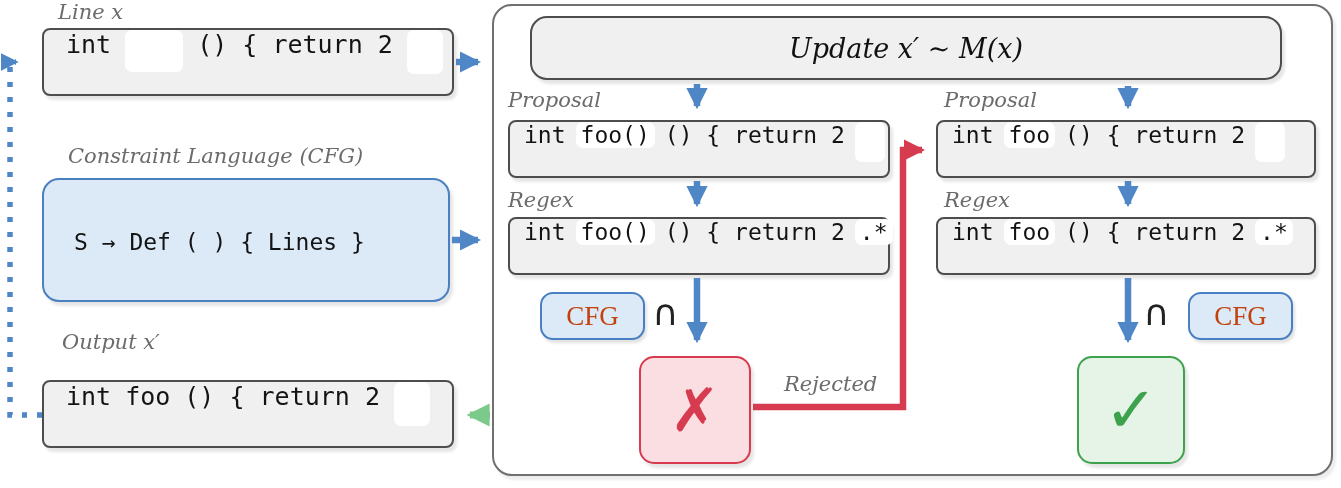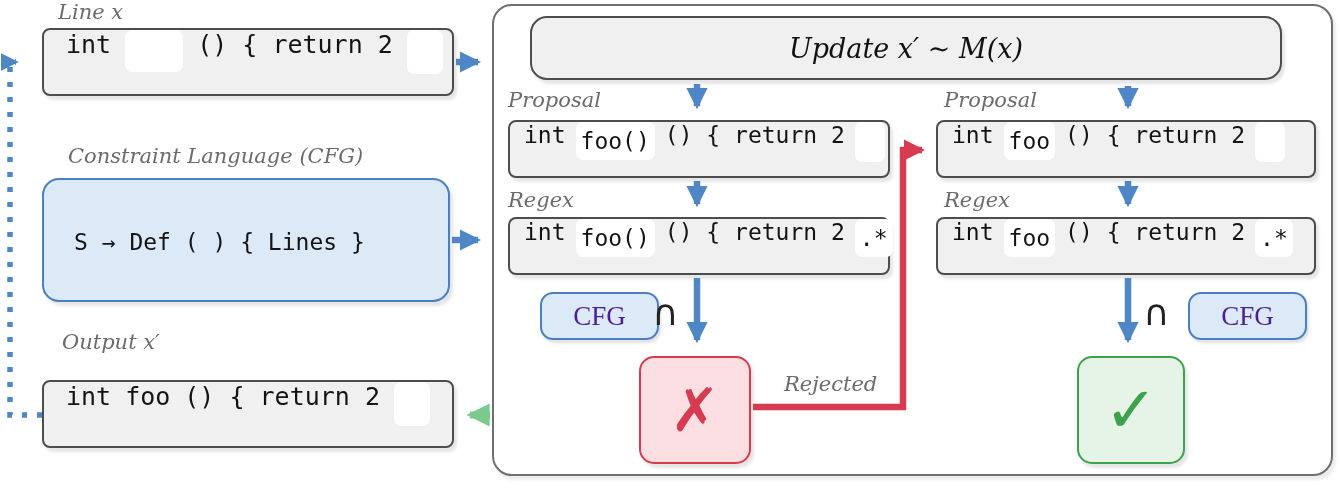--- a/index.html
+++ b/index.html
@@ -14,38 +14,38 @@
          font-family:"Liberation Sans",sans-serif}
   .lbl{position:absolute;font-family:"DejaVu Serif",serif;font-style:italic;
        font-size:21px;color:var(--label);white-space:nowrap}
   .gbox{position:absolute;background:var(--gray-fill);border:2.5px solid var(--gray-border);
         border-radius:8px;box-shadow:3px 4px 3px rgba(0,0,0,.10);
         display:flex;align-items:flex-start}
   .outer{gap:14px;padding-left:22px}
   .inner{gap:10px;padding-left:14px}
   .code{font-family:"DejaVu Sans Mono",monospace;font-size:23px;color:#131313;white-space:pre}
   .outer .code{font-size:25px}
-  .hl{background:#fff;border-radius:7px;padding:6px 5px}
+  .hl{background:#fff;border-radius:7px;padding:0 5px}
   .blank{background:#fff;border-radius:7px;flex:none}
   .blank.sm{width:30px;height:40px}
   .blank.md{width:36px;height:44px}
   .blank.wide{width:58px;height:42px}
   .container{position:absolute;left:492px;top:4px;width:841px;height:472px;
              background:#fff;border:2px solid var(--container-border);border-radius:20px;
              box-shadow:3px 4px 3px rgba(0,0,0,.08)}
   .update{position:absolute;left:530px;top:16px;width:752px;height:64px;
           background:var(--gray-fill);border:2.5px solid var(--gray-border);border-radius:17px;
           box-shadow:3px 4px 3px rgba(0,0,0,.10);
           display:flex;align-items:center;justify-content:center;
           font-family:"DejaVu Serif",serif;font-style:italic;font-size:27px;color:#111}
-  .badge{position:absolute;width:119px;height:48px;background:var(--blue-fill);
+  .badge{position:absolute;width:105px;height:48px;background:var(--blue-fill);
          border:2.5px solid var(--blue-border);border-radius:13px;
          box-shadow:2px 3px 3px rgba(0,0,0,.12);
          display:flex;align-items:center;justify-content:center;
-         font-family:"Liberation Serif",serif;font-size:27px;color:#4c1d95}
+         font-family:"Liberation Serif",serif;font-size:27px;color:#c2410c}
   .cap{position:absolute;font-family:"DejaVu Sans",sans-serif;font-size:36px;color:#222;line-height:1}
   .result{position:absolute;width:112px;height:108px;border-radius:15px;
           display:flex;align-items:center;justify-content:center;
           box-shadow:3px 4px 3px rgba(0,0,0,.10);font-family:"DejaVu Sans",sans-serif;font-weight:bold}
   .xbox{background:var(--red-fill);border:2.5px solid var(--red);color:var(--red);font-size:60px}
   .vbox{background:var(--green-fill);border:2.5px solid var(--green);color:var(--green);font-size:64px}
   .cgrammar{position:absolute;left:42px;top:178px;width:408px;height:124px;
             background:var(--blue-fill);border:2.5px solid var(--blue-border);border-radius:17px;
             box-shadow:3px 4px 3px rgba(0,0,0,.10);
             padding:10px 0 6px 30px;display:flex;flex-direction:column;justify-content:space-evenly}

